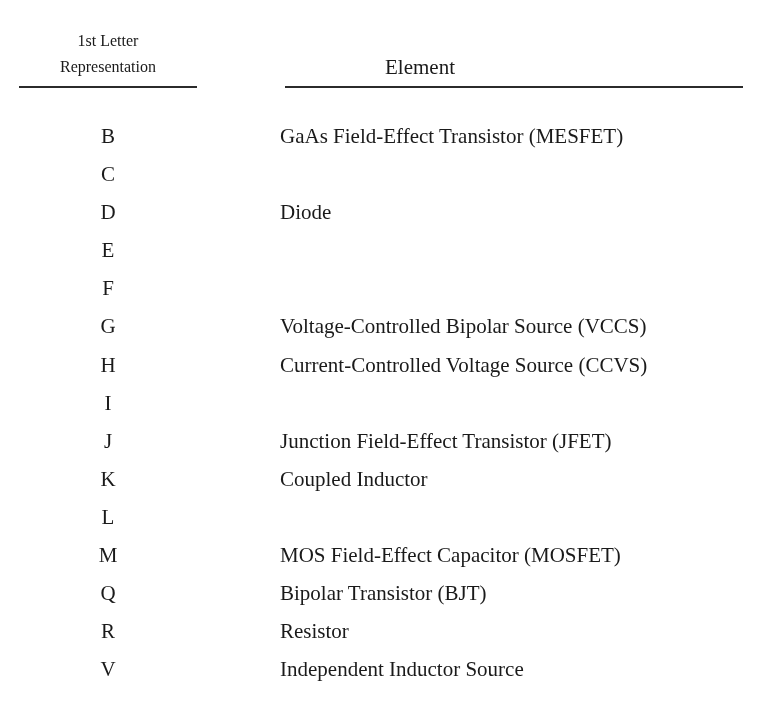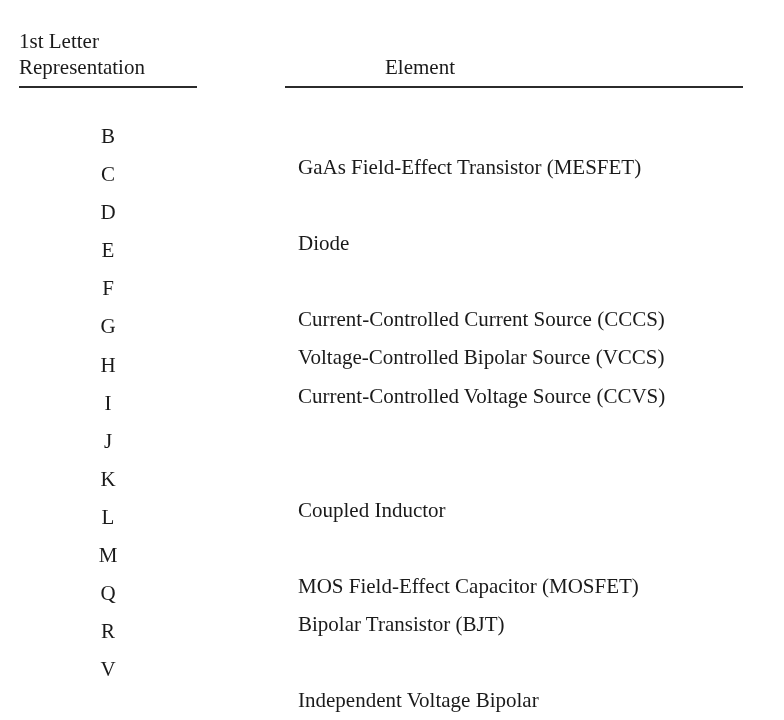--- a/index.html
+++ b/index.html
@@ -13,22 +13,22 @@
     position: relative;
     overflow: hidden;
     font-family: "Liberation Serif", "DejaVu Serif", serif;
     color: #1a1a1a;
   }
   .hdr-left {
     position: absolute;
     left: 19px;
     width: 178px;
     top: 28px;
-    text-align: left;
-    font-size: 21px;
+    text-align: center;
+    font-size: 16px;
     line-height: 26px;
   }
   .hdr-right {
     position: absolute;
     left: 285px;
     top: 54px;
     width: 458px;
     font-size: 21px;
     line-height: 26px;
   }
@@ -58,23 +58,22 @@
     line-height: 38px;
   }
   .row .letter {
     position: absolute;
     left: 19px;
     width: 178px;
     text-align: center;
   }
   .row .elem {
     position: absolute;
-    left: 298px;
+    left: 280px;
     white-space: nowrap;
-    margin-top: 31px;
   }
 </style>
 </head>
 <body>
 
 <div>
   <div class="hdr-left">
     <div>1st Letter</div>
     <div>Representation</div>
   </div>
@@ -94,52 +93,53 @@
       </div>
     <div class="row">
         <span class="letter">D</span>
         <span class="elem">Diode</span>
       </div>
     <div class="row">
         <span class="letter">E</span>
       </div>
     <div class="row">
         <span class="letter">F</span>
-        <span class="elem">Current-Controlled Current Source (CCCS)</span>
       </div>
     <div class="row">
         <span class="letter">G</span>
         <span class="elem">Voltage-Controlled Bipolar Source (VCCS)</span>
       </div>
     <div class="row">
         <span class="letter">H</span>
         <span class="elem">Current-Controlled Voltage Source (CCVS)</span>
       </div>
     <div class="row">
         <span class="letter">I</span>
       </div>
     <div class="row">
         <span class="letter">J</span>
+        <span class="elem">Junction Field-Effect Transistor (JFET)</span>
       </div>
     <div class="row">
         <span class="letter">K</span>
         <span class="elem">Coupled Inductor</span>
       </div>
     <div class="row">
         <span class="letter">L</span>
       </div>
     <div class="row">
         <span class="letter">M</span>
         <span class="elem">MOS Field-Effect Capacitor (MOSFET)</span>
       </div>
     <div class="row">
         <span class="letter">Q</span>
         <span class="elem">Bipolar Transistor (BJT)</span>
       </div>
     <div class="row">
         <span class="letter">R</span>
+        <span class="elem">Resistor</span>
       </div>
     <div class="row">
         <span class="letter">V</span>
-        <span class="elem">Independent Voltage Bipolar</span>
+        <span class="elem">Independent Inductor Source</span>
       </div>
   </div>
 </div>
 
 </body></html>

